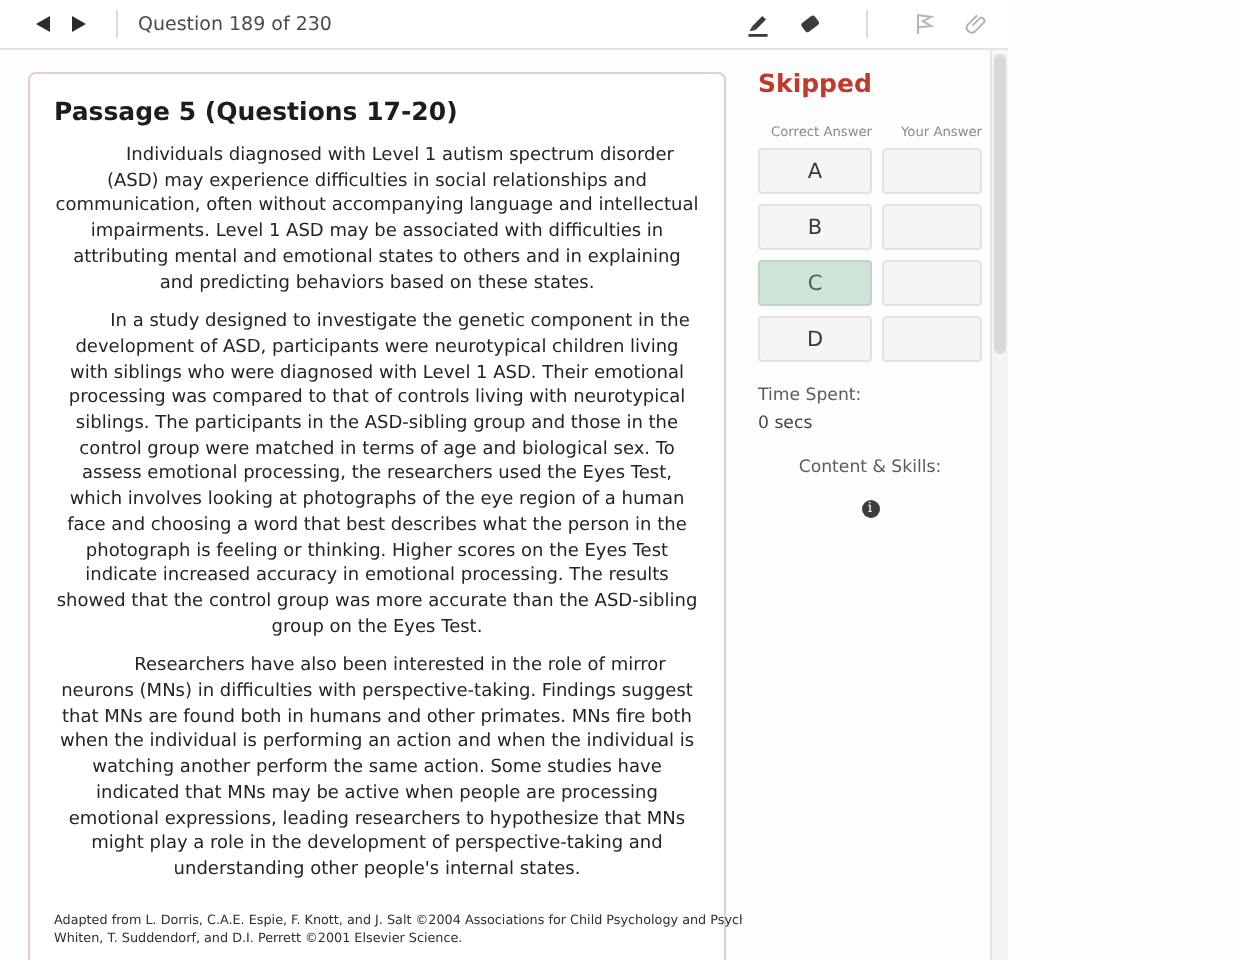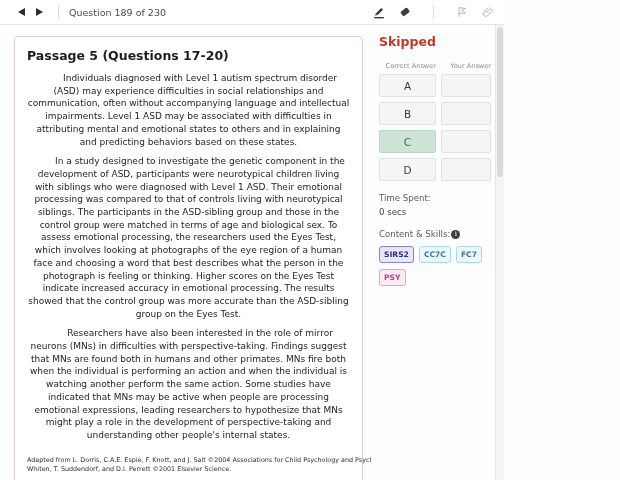--- a/index.html
+++ b/index.html
@@ -51,21 +51,21 @@
   .cell {
     height: 23px; background: #f5f5f5; border: 1px solid #e2e2e2; border-radius: 2px;
     display: flex; align-items: center; justify-content: center;
     font-size: 10.5px; color: #3a3a3a;
   }
   .cell-letter { width: 57px; }
   .cell-your { width: 50px; }
   .ans-row.correct .cell-letter { background: #cfe3d6; border-color: #bdd7c7; color: #44684f; }
   .meta-label { font-size: 8.6px; color: #5c5c5c; margin-top: 12px; }
   .meta-value { font-size: 8.6px; color: #444; margin-top: 4px; }
-  .skills-line { display: flex; align-items: center; gap: 1px; margin-top: 12px; margin-bottom: 7px; }
+  .skills-line { display: flex; align-items: center; gap: 11px; margin-top: 12px; margin-bottom: 7px; flex-direction: column; }
   .info-icon {
     width: 9px; height: 9px; border-radius: 50%; background: #3d3d3d;
     color: #fff; font-size: 7px; line-height: 9px; text-align: center;
     font-family: "DejaVu Serif", serif; cursor: pointer; flex-shrink: 0;
   }
   .badges { display: flex; flex-wrap: wrap; }
   .badge {
     font-size: 7.6px; font-weight: bold; padding: 3px 4px; border-radius: 3px;
     margin: 0 5px 6px 0; border: 1px solid transparent;
   }
@@ -167,26 +167,20 @@
       </div>
 
       <div class="meta-label">Time Spent:</div>
       <div class="meta-value">0 secs</div>
 
       <div class="skills-line">
         <span class="meta-label" style="margin-top:0">Content &amp; Skills:</span>
         <span class="info-icon">i</span>
       </div>
 
-      <div class="badges">
-        <span class="badge purple">SIRS2</span>
-        <span class="badge blue">CC7C</span>
-        <span class="badge blue">FC7</span>
-        <span class="badge pink">PSY</span>
-      </div>
     </div>
 
     <div class="scrollbar">
       <div class="scroll-thumb"></div>
     </div>
 
   </div>
 </div>
 
 </body></html>

